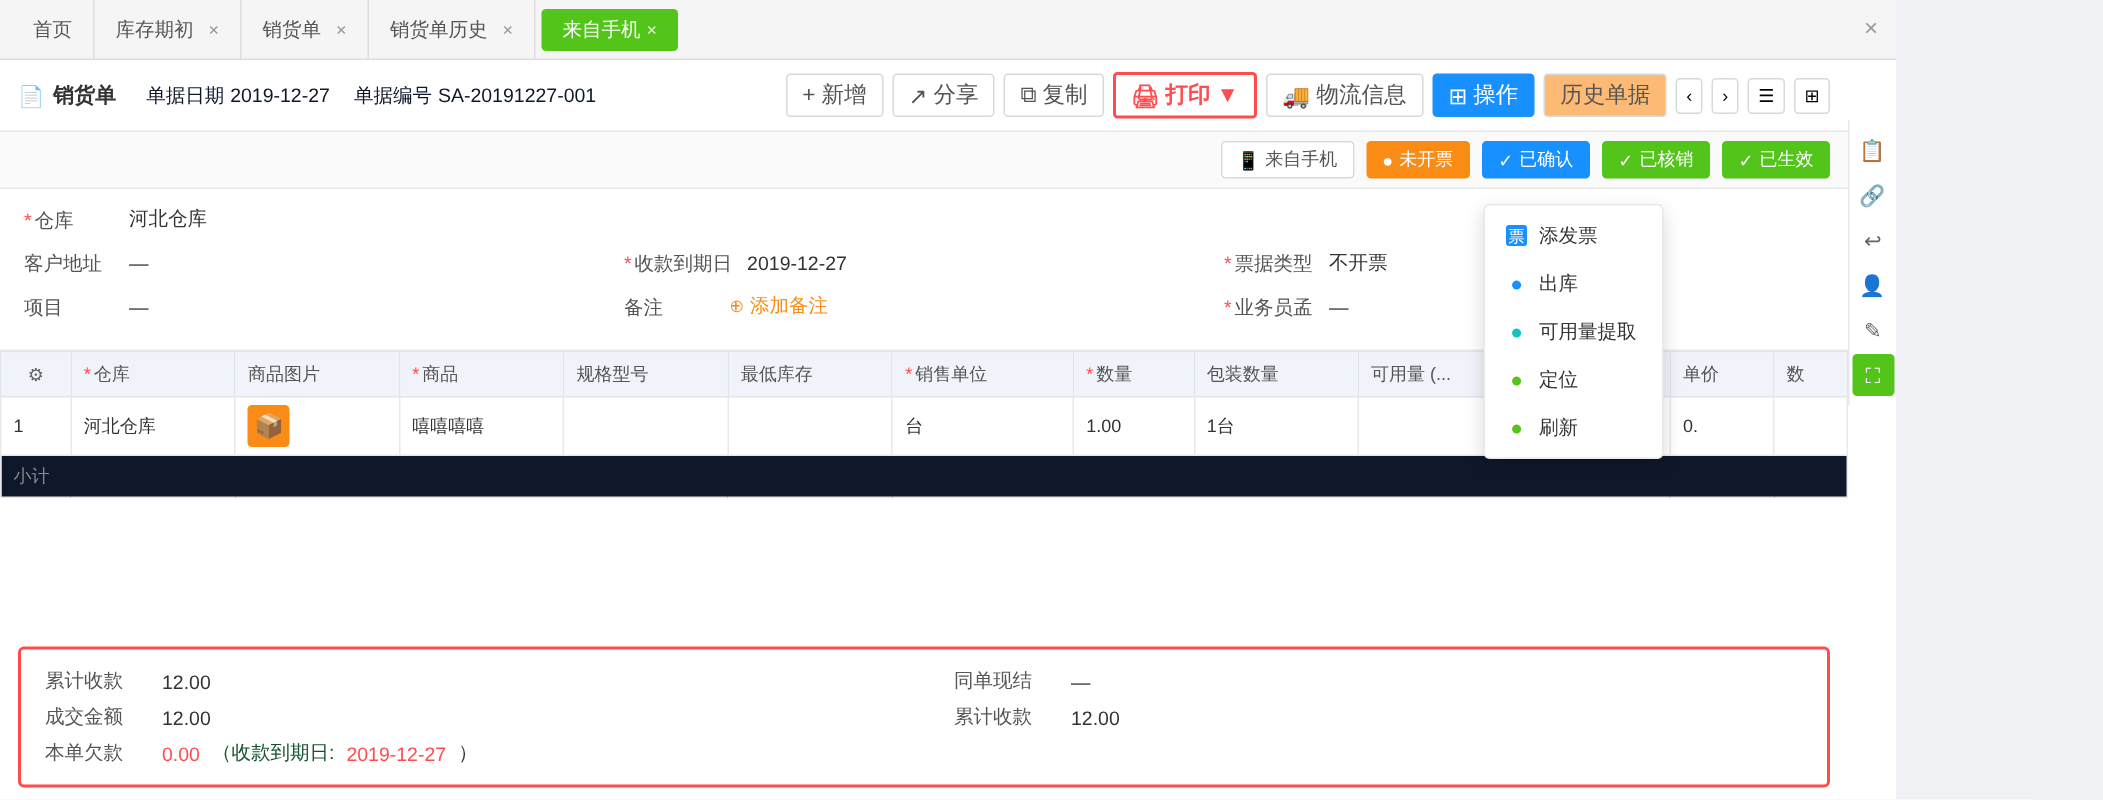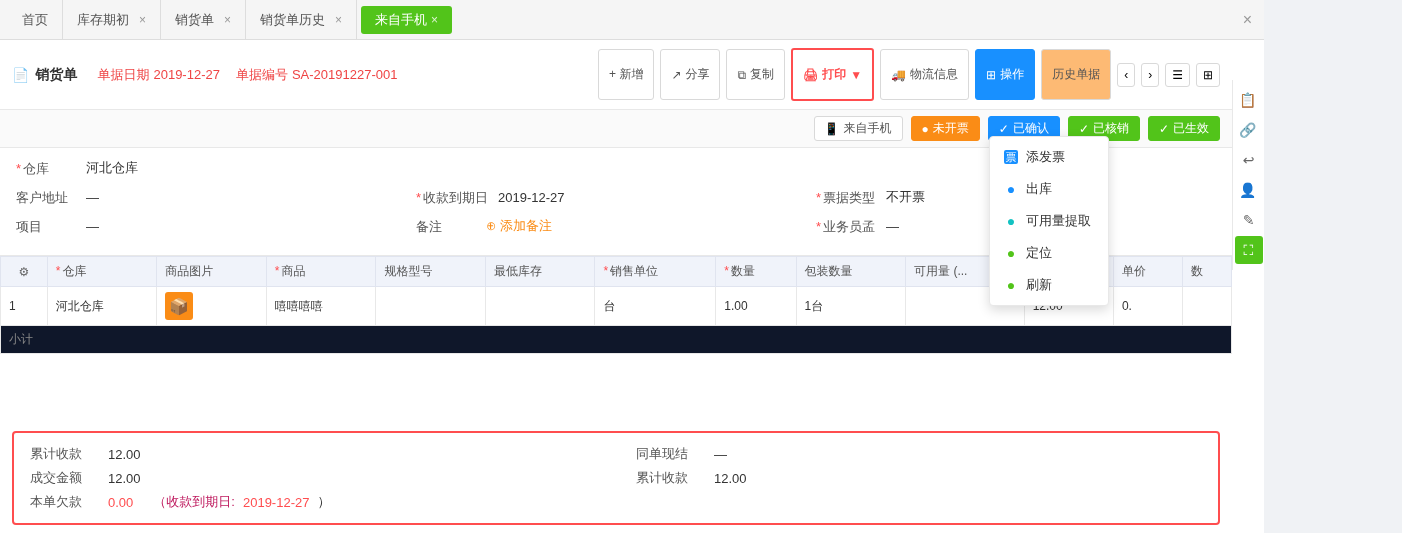--- a/index.html
+++ b/index.html
@@ -21,25 +21,25 @@
 
     
     .main-area { background: #fff; height: calc(533px - 40px); display: flex; flex-direction: column; }
 
     
     .toolbar {
       display: flex; align-items: center; padding: 8px 12px; border-bottom: 1px solid #e8e8e8; gap: 8px; background: #fff; flex-shrink: 0;
     }
     .doc-title { display: flex; align-items: center; gap: 6px; font-weight: bold; color: #333; font-size: 14px; }
     .doc-title .icon { color: #1890ff; }
-    .doc-meta { display: flex; align-items: center; gap: 16px; margin-left: 12px; color: #ef4444; font-size: 13px; }
+    .doc-meta { display: flex; align-items: center; gap: 16px; margin-left: 12px; color: #0f172a; font-size: 13px; }
     .doc-meta span { display: flex; align-items: center; gap: 4px; }
     .toolbar-actions { margin-left: auto; display: flex; align-items: center; gap: 6px; }
     .action-btn {
-      display: flex; align-items: center; gap: 4px; padding: 16px 10px; border: 1px solid #d9d9d9; border-radius: 3px; cursor: pointer; background: #fff; color: #555; font-size: 12px; text-align: center;
+      display: flex; align-items: center; gap: 4px; padding: 4px 10px; border: 1px solid #d9d9d9; border-radius: 3px; cursor: pointer; background: #fff; color: #555; font-size: 15px; text-align: center;
     }
     .action-btn.print-btn { border: 2px solid #ff4d4f; color: #ff4d4f; font-weight: bold; }
     .action-btn.logistics-btn { background: #fff; color: #555; }
     .action-btn.operate-btn { background: #1890ff; color: #fff; border-color: #1890ff; }
     .action-btn.history-btn { background: #fdba74; color: #555; }
     .nav-btn { padding: 4px 6px; border: 1px solid #d9d9d9; border-radius: 3px; cursor: pointer; background: #fff; font-size: 12px; }
     .view-btn { padding: 4px 6px; border: 1px solid #d9d9d9; border-radius: 3px; cursor: pointer; background: #fff; font-size: 12px; }
 
     
     .status-row {
@@ -309,21 +309,21 @@
           <span class="bottom-label">成交金额</span>
           <span class="bottom-value">12.00</span>
         </div>
         <div class="bottom-item">
           <span class="bottom-label">累计收款</span>
           <span class="bottom-value">12.00</span>
         </div>
         <div class="bottom-item">
           <span class="bottom-label">本单欠款</span>
           <span class="bottom-value red">0.00</span>
-          <span style="color:#be185d; margin-left:12px;">（收款到期日:</span>
+          <span style="color:#14532d; margin-left:0;">（收款到期日:</span>
           <span class="bottom-value date-red">2019-12-27</span>
           <span>）</span>
         </div>
       </div>
     </div>
 
     <div class="dropdown-menu" style="top: 96px; right: 155px;">
       <div class="dropdown-item">
         <span class="dropdown-icon blue-sq">票</span>
         <span>添发票</span>

